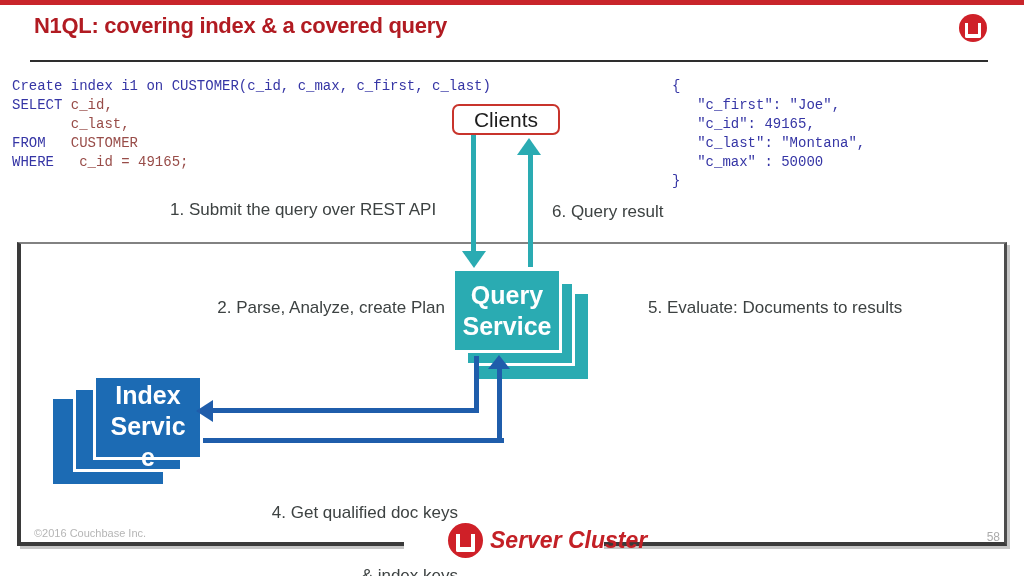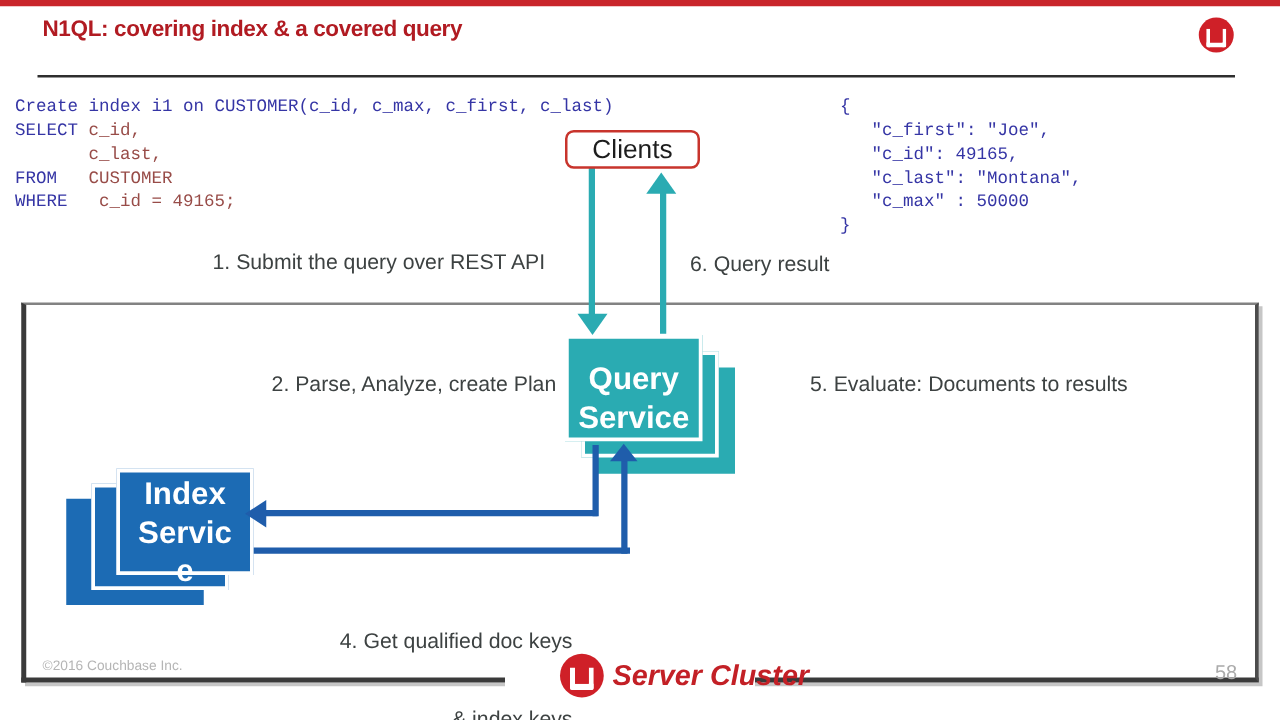--- a/index.html
+++ b/index.html
@@ -2,21 +2,21 @@
 <html><head>
 <meta charset="utf-8">
 <style>
   html,body{margin:0;padding:0;background:#ffffff;}
   .slide{position:relative;width:1024px;height:576px;background:#ffffff;overflow:hidden;
          font-family:"Liberation Sans",sans-serif;}
   .abs{position:absolute;}
 
   
   .topbar{left:0;top:0;width:1024px;height:5px;background:#c9252b;}
-  .title{left:34px;top:13px;font-size:18px;font-weight:bold;color:#b11b22;letter-spacing:-0.3px;}
+  .title{left:34px;top:13px;font-size:22px;font-weight:bold;color:#b11b22;letter-spacing:-0.3px;}
   .title-rule{left:30px;top:60px;width:958px;height:2px;background:#2e2e2e;}
 
   
   .cb-logo{border-radius:50%;background:#cf2028;}
   .cb-logo .couch{position:absolute;left:22%;right:22%;top:32%;height:38%;
       border-left:3px solid #fff;border-right:3px solid #fff;border-bottom:4px solid #fff;
       border-bottom-left-radius:2px;border-bottom-right-radius:2px;}
   .logo-top{left:959px;top:14px;width:28px;height:28px;}
   .logo-footer{left:448px;top:523px;width:35px;height:35px;z-index:7;}
   .logo-footer .couch{border-left-width:4px;border-right-width:4px;border-bottom-width:5px;}
@@ -67,21 +67,21 @@
   .card-text{display:flex;flex-direction:column;align-items:center;color:#ffffff;
       font-weight:bold;font-size:25px;line-height:31px;}
   .stack-query{left:452px;top:268px;width:145px;height:120px;}
   .stack-index{left:53px;top:375px;width:155px;height:115px;}
 
   
   .copyright{left:34px;top:527px;font-size:11px;color:#b5b5b5;z-index:2;}
   .footer-patch{left:404px;top:534px;width:200px;height:20px;background:#ffffff;z-index:6;}
   .cluster-label{left:490px;top:527px;font-size:23px;font-weight:bold;font-style:italic;
       color:#c32026;z-index:7;}
-  .pagenum{left:972px;top:530px;width:28px;font-size:16px;color:#ababab;z-index:2;}
+  .pagenum{left:972px;top:530px;width:28px;text-align:right;font-size:12px;color:#ababab;z-index:2;}
 </style>
 </head>
 <body>
 
 <div class="slide">
 
   <div class="abs topbar"></div>
 
   <div class="abs title">N1QL: covering index &amp; a covered query</div>
   <div class="abs cb-logo logo-top">
@@ -122,21 +122,21 @@
   <div class="abs step right" style="left:160px;top:298px;width:285px;">2. Parse, Analyze, create Plan</div>
   <div class="abs step" style="left:648px;top:298px;">5. Evaluate: Documents to results</div>
   <div class="abs step right" style="left:248px;top:460px;width:210px;line-height:21px;">
     <div>4. Get qualified doc keys</div>
     <div>&amp; index keys</div>
   </div>
 
   <div class="abs stack stack-query">
     <div class="card teal-card" style="left:26px;top:26px;z-index:1;"></div>
     <div class="card teal-card rim" style="left:13px;top:13px;z-index:2;"></div>
-    <div class="card teal-card rim card-text" style="left:0;top:0;z-index:3;justify-content:flex-end;">
+    <div class="card teal-card rim card-text" style="left:0;top:0;z-index:3;justify-content:center;">
       <div>Query</div>
       <div>Service</div>
     </div>
   </div>
 
   <div class="abs stack stack-index">
     <div class="card blue-card" style="left:0;top:24px;z-index:1;"></div>
     <div class="card blue-card rim" style="left:20px;top:12px;z-index:2;"></div>
     <div class="card blue-card rim card-text" style="left:40px;top:0;z-index:3;overflow:visible;padding-top:2px;">
       <div>Index</div>

